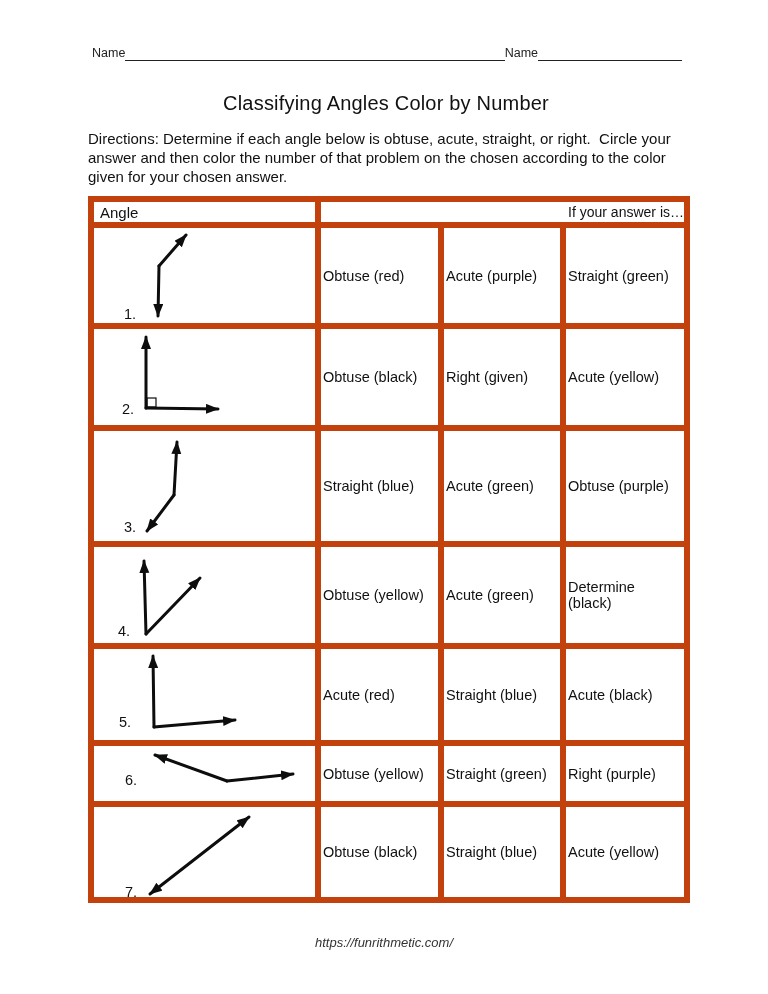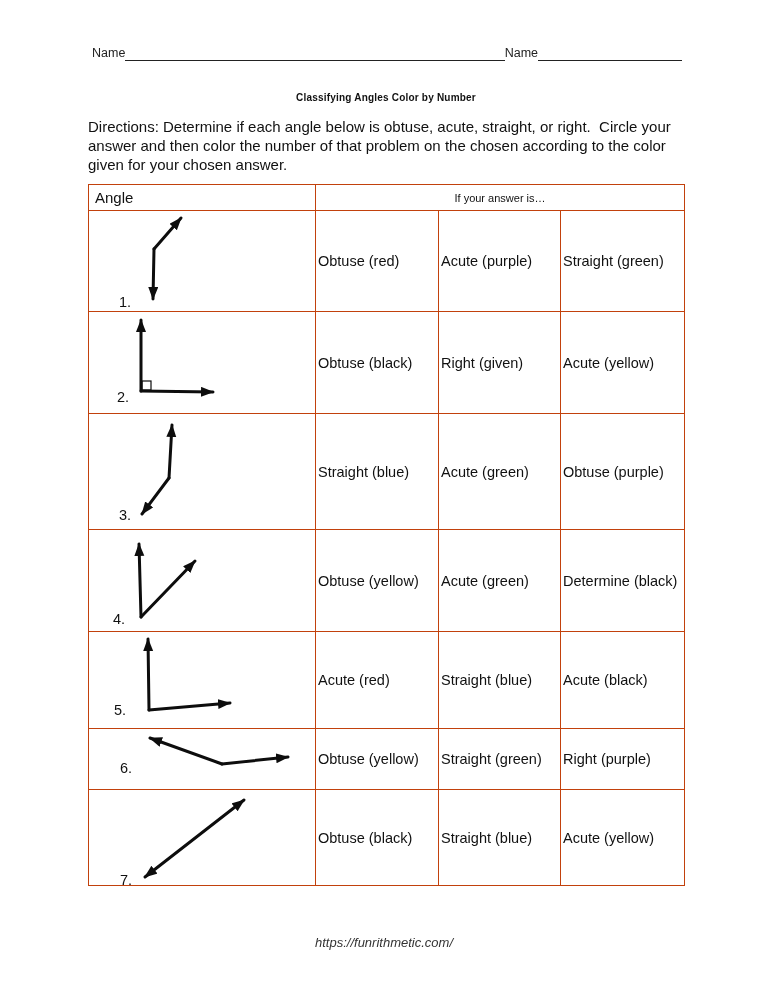--- a/index.html
+++ b/index.html
@@ -18,43 +18,43 @@
     display: flex; align-items: flex-start;
     font-size: 12.5px; color: #222;
     margin-left: 4px; margin-right: 2px;
   }
   .write-line { border-bottom: 1.2px solid #222; height: 15px; }
   .write-line.grow { flex: 1; }
   .write-line.date-len { width: 144px; }
 
   
   .title {
-    text-align: center; font-size: 10px; font-weight: 700;
+    text-align: center; font-size: 20px; font-weight: 400;
     letter-spacing: 0.2px; margin-top: 31px; color: #111;
   }
 
   
   .directions {
     margin-top: 14px; font-size: 15px; line-height: 19px;
     color: #111; white-space: pre-wrap;
   }
   .directions b { font-weight: 400; }
 
   
   table.angles {
     margin-top: 10px; border-collapse: collapse; width: 596px;
     table-layout: fixed;
   }
   table.angles td, table.angles th {
-    border: 1px solid #c2410c; font-weight: 400; color: #111;
+    border: 6px solid #c2410c; font-weight: 400; color: #111;
   }
   th.angle-h {
     text-align: left; font-size: 15px; height: 26px; padding-left: 6px;
   }
-  th.answer-h { text-align: center; font-size: 11px; height: 26px; }
+  th.answer-h { text-align: right; font-size: 14px; height: 26px; }
   td.answer {
     vertical-align: middle;
     font-size: 14.5px; padding: 2px;
   }
   td.angle-cell { position: relative; overflow: hidden; padding: 0; }
   td.angle-cell svg { position: absolute; left: 0; top: 0; display: block; }
   .prob-num { position: absolute; font-size: 14.5px; color: #111; }
   .r1 { height: 101px; } .r2 { height: 102px; } .r3 { height: 116px; }
   .r4 { height: 102px; } .r5 { height: 97px; }  .r6 { height: 61px; }
   .r7 { height: 96px; }

